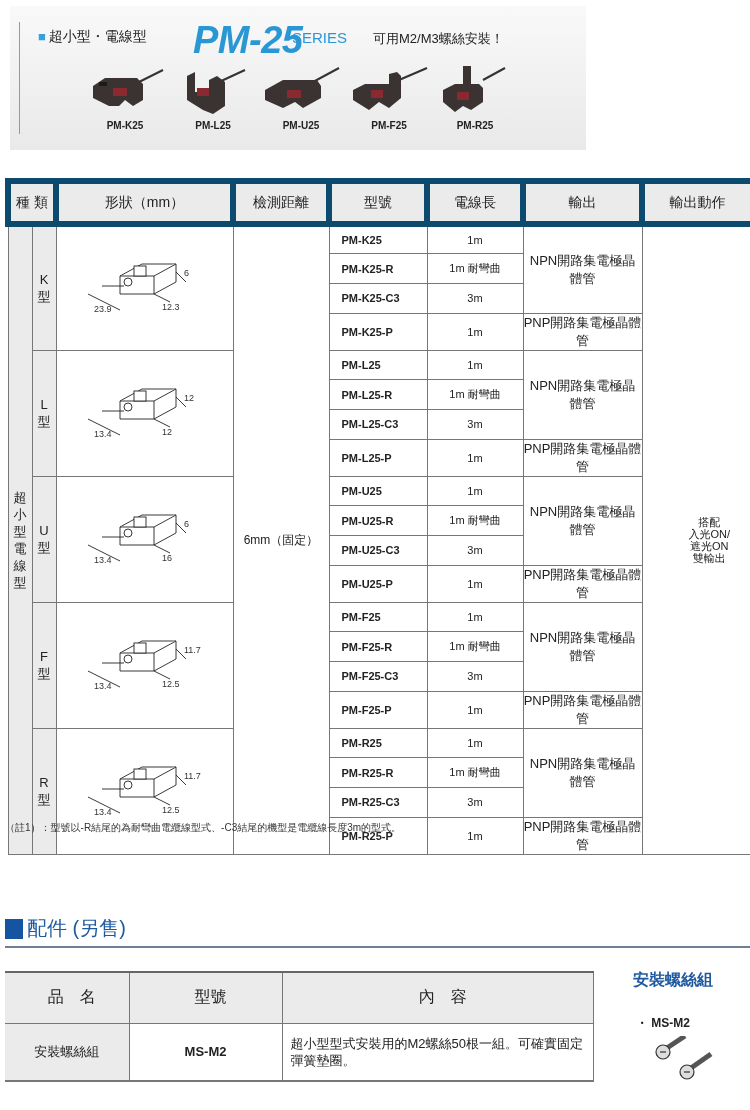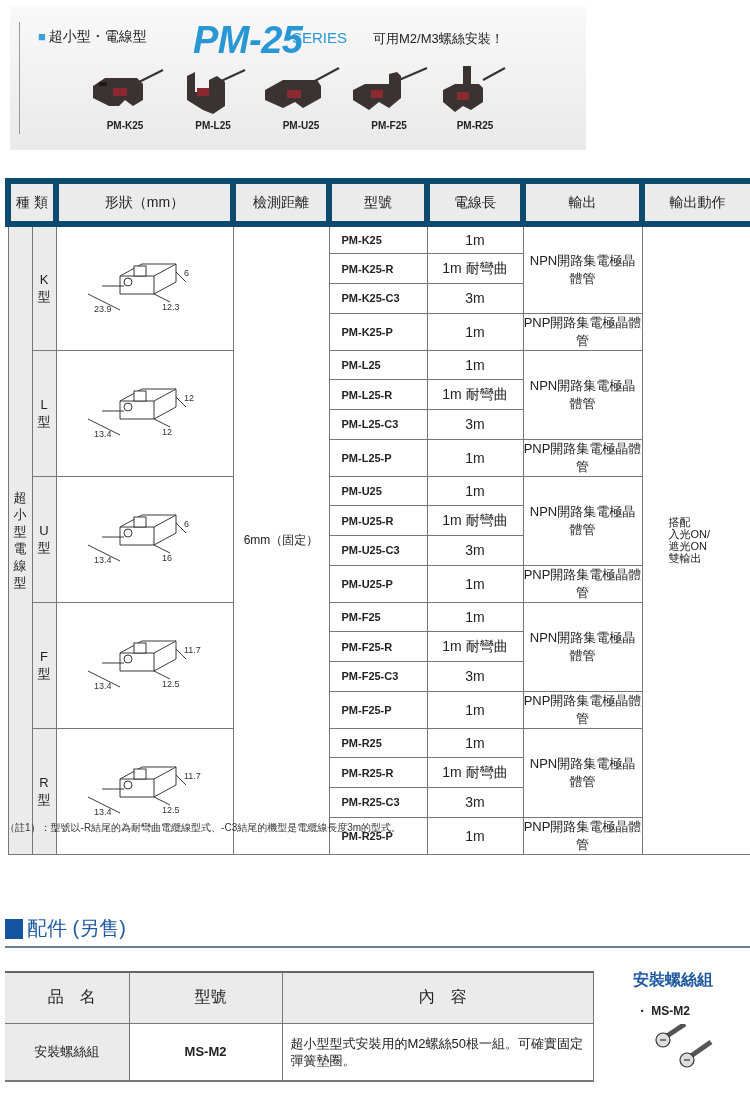--- a/index.html
+++ b/index.html
@@ -19,42 +19,42 @@
 
   
   table.spec { position: absolute; left: 5px; top: 178px; width: 745px; border-collapse: collapse; font-size: 11px; }
   table.spec th { background: #ebebeb; font-weight: normal; font-size: 14px; height: 43px; border: 6px solid #0c4a6e; color: #222; }
   table.spec td { border: 1px solid #777; height: 29.7px; text-align: center; }
   table.spec td.type-outer { background: #ebebeb; width: 24px; font-size: 13px; line-height: 17px; border-right: 1px solid #777; }
   table.spec td.type-inner { background: #ebebeb; width: 24px; font-size: 13px; line-height: 17px; }
   table.spec td.shape { width: 177px; }
   table.spec td.dist { width: 96px; font-size: 12px; }
   table.spec td.model { width: 98px; text-align: left; padding-left: 12px; font-weight: bold; font-size: 11px; }
-  table.spec td.len { width: 96px; font-size: 14px; }
+  table.spec td.len { width: 96px; font-size: 11px; }
   table.spec td.out { width: 119px; font-size: 13px; }
-  table.spec td.act { text-align: left; padding-left: 26px; font-size: 11px; line-height: 12px; border-right: none; }
+  table.spec td.act { text-align: center; padding-left: 26px; font-size: 11px; line-height: 12px; border-right: none; }
   table.spec th.last { border-right: none; }
   .note { position: absolute; left: 5px; top: 821px; font-size: 10px; color: #333; }
 
   
   .acc-head { position: absolute; left: 5px; top: 915px; font-size: 20px; display: flex; align-items: center; }
   .acc-head .sq { width: 18px; height: 20px; background: #1454a0; margin-right: 4px; }
   .acc-head .t1 { color: #1f5aa0; }
   .acc-head .t2 { color: #c4202a; margin-left: 8px; }
   .acc-rule { position: absolute; left: 5px; top: 946px; width: 745px; height: 2px; background: #6b8097; }
   table.acc { position: absolute; left: 5px; top: 971px; width: 589px; border-collapse: collapse; }
   table.acc th { background: #ebebeb; font-weight: normal; font-size: 16px; height: 51px; border: 1px solid #777; border-top: 2px solid #666; padding-left: 10px; }
   table.acc th:first-child, table.acc td:first-child { border-left: none; }
   table.acc td { border: 1px solid #777; height: 58px; font-size: 13px; text-align: center; border-bottom: 2px solid #777; }
   table.acc td.name { background: #ebebeb; width: 124px; }
   table.acc td.model { width: 153px; font-weight: bold; font-size: 13px; }
   table.acc td.content { text-align: left; padding: 0 8px; font-size: 13px; line-height: 17px; margin-left: 36px; }
   .side { position: absolute; left: 633px; top: 970px; width: 115px; }
   .side .st { color: #1f5aa0; font-size: 16px; font-weight: bold; }
-  .side .sm { font-size: 12px; font-weight: bold; margin-top: 12px; margin-left: 3px; }
+  .side .sm { font-size: 12px; font-weight: bold; margin-top: 24px; margin-left: 3px; }
 </style>
 </head>
 <body>
 
 <div class="banner">
   <div class="vline"></div>
   <div class="subtitle"><span class="dot">■</span><span>超小型・電線型</span></div>
   <div class="series">PM-25</div>
   <div class="series-word">SERIES</div>
   <div class="tagline">可用M2/M3螺絲安裝！</div>

